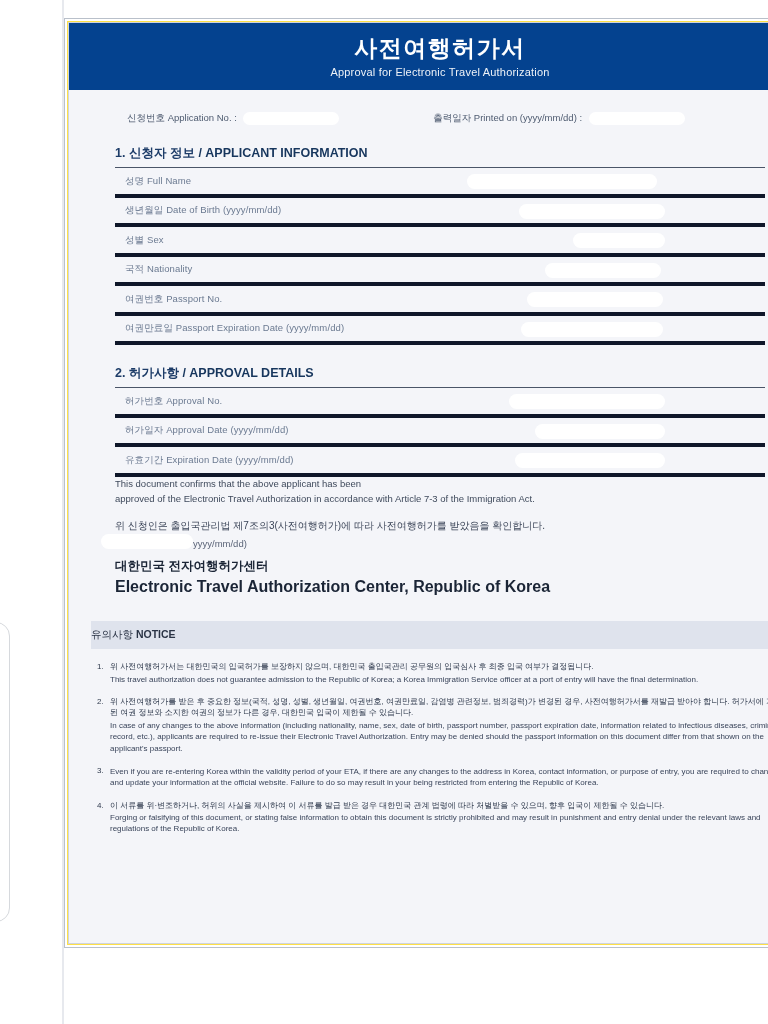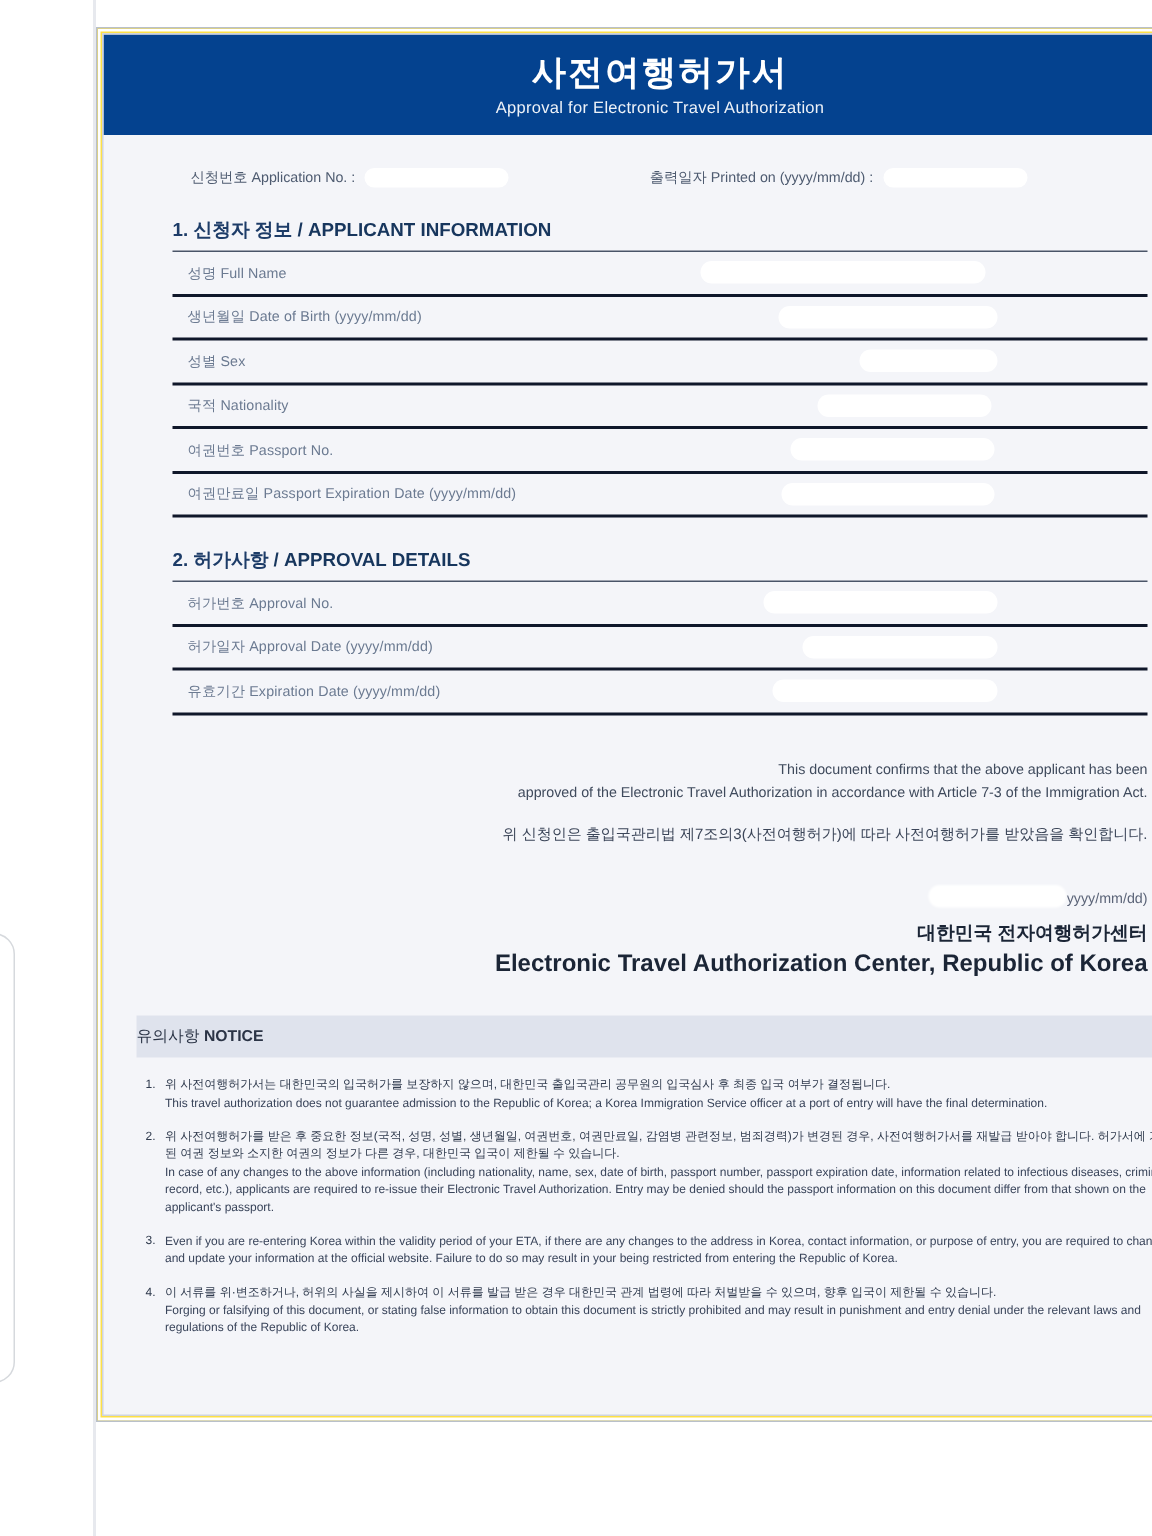--- a/index.html
+++ b/index.html
@@ -118,21 +118,21 @@
     padding-bottom: 5px;
     border-bottom: 1.6px solid #4a5568;
   }
   .section-head .ko { color: #1d3c68; }
   .section-head .en { color: #17365d; }
 
   
   .field-row {
     position: relative;
     height: 29.5px;
-    border-bottom: 2px solid #0f172a;
+    border-bottom: 4px solid #0f172a;
     display: flex;
     align-items: center;
     padding-left: 10px;
     box-sizing: border-box;
   }
   .field-label {
     font-size: 9.5px;
     color: #6b7a91;
     letter-spacing: 0.1px;
   }
@@ -140,38 +140,36 @@
     position: absolute;
     height: 15px;
     top: 6px;
     background: #ffffff;
     border-radius: 9px;
     filter: blur(0.5px);
   }
 
   
   .confirm {
-    margin-top: 30px;
-    text-align: right;
+    text-align: left;
     color: #3f4a5c;
   }
   .confirm .en {
     font-size: 9.5px;
     line-height: 1.55;
   }
   .confirm .ko {
     font-size: 10px;
     margin-top: 13px;
     color: #3b4558;
   }
 
   
   .issuer {
-    margin-top: 26px;
-    text-align: right;
+    text-align: left;
   }
   .issue-date {
     font-size: 9.5px;
     color: #5b6478;
     position: relative;
     display: inline-block;
     padding-left: 78px;
   }
   .issue-date-redact {
     position: absolute;

